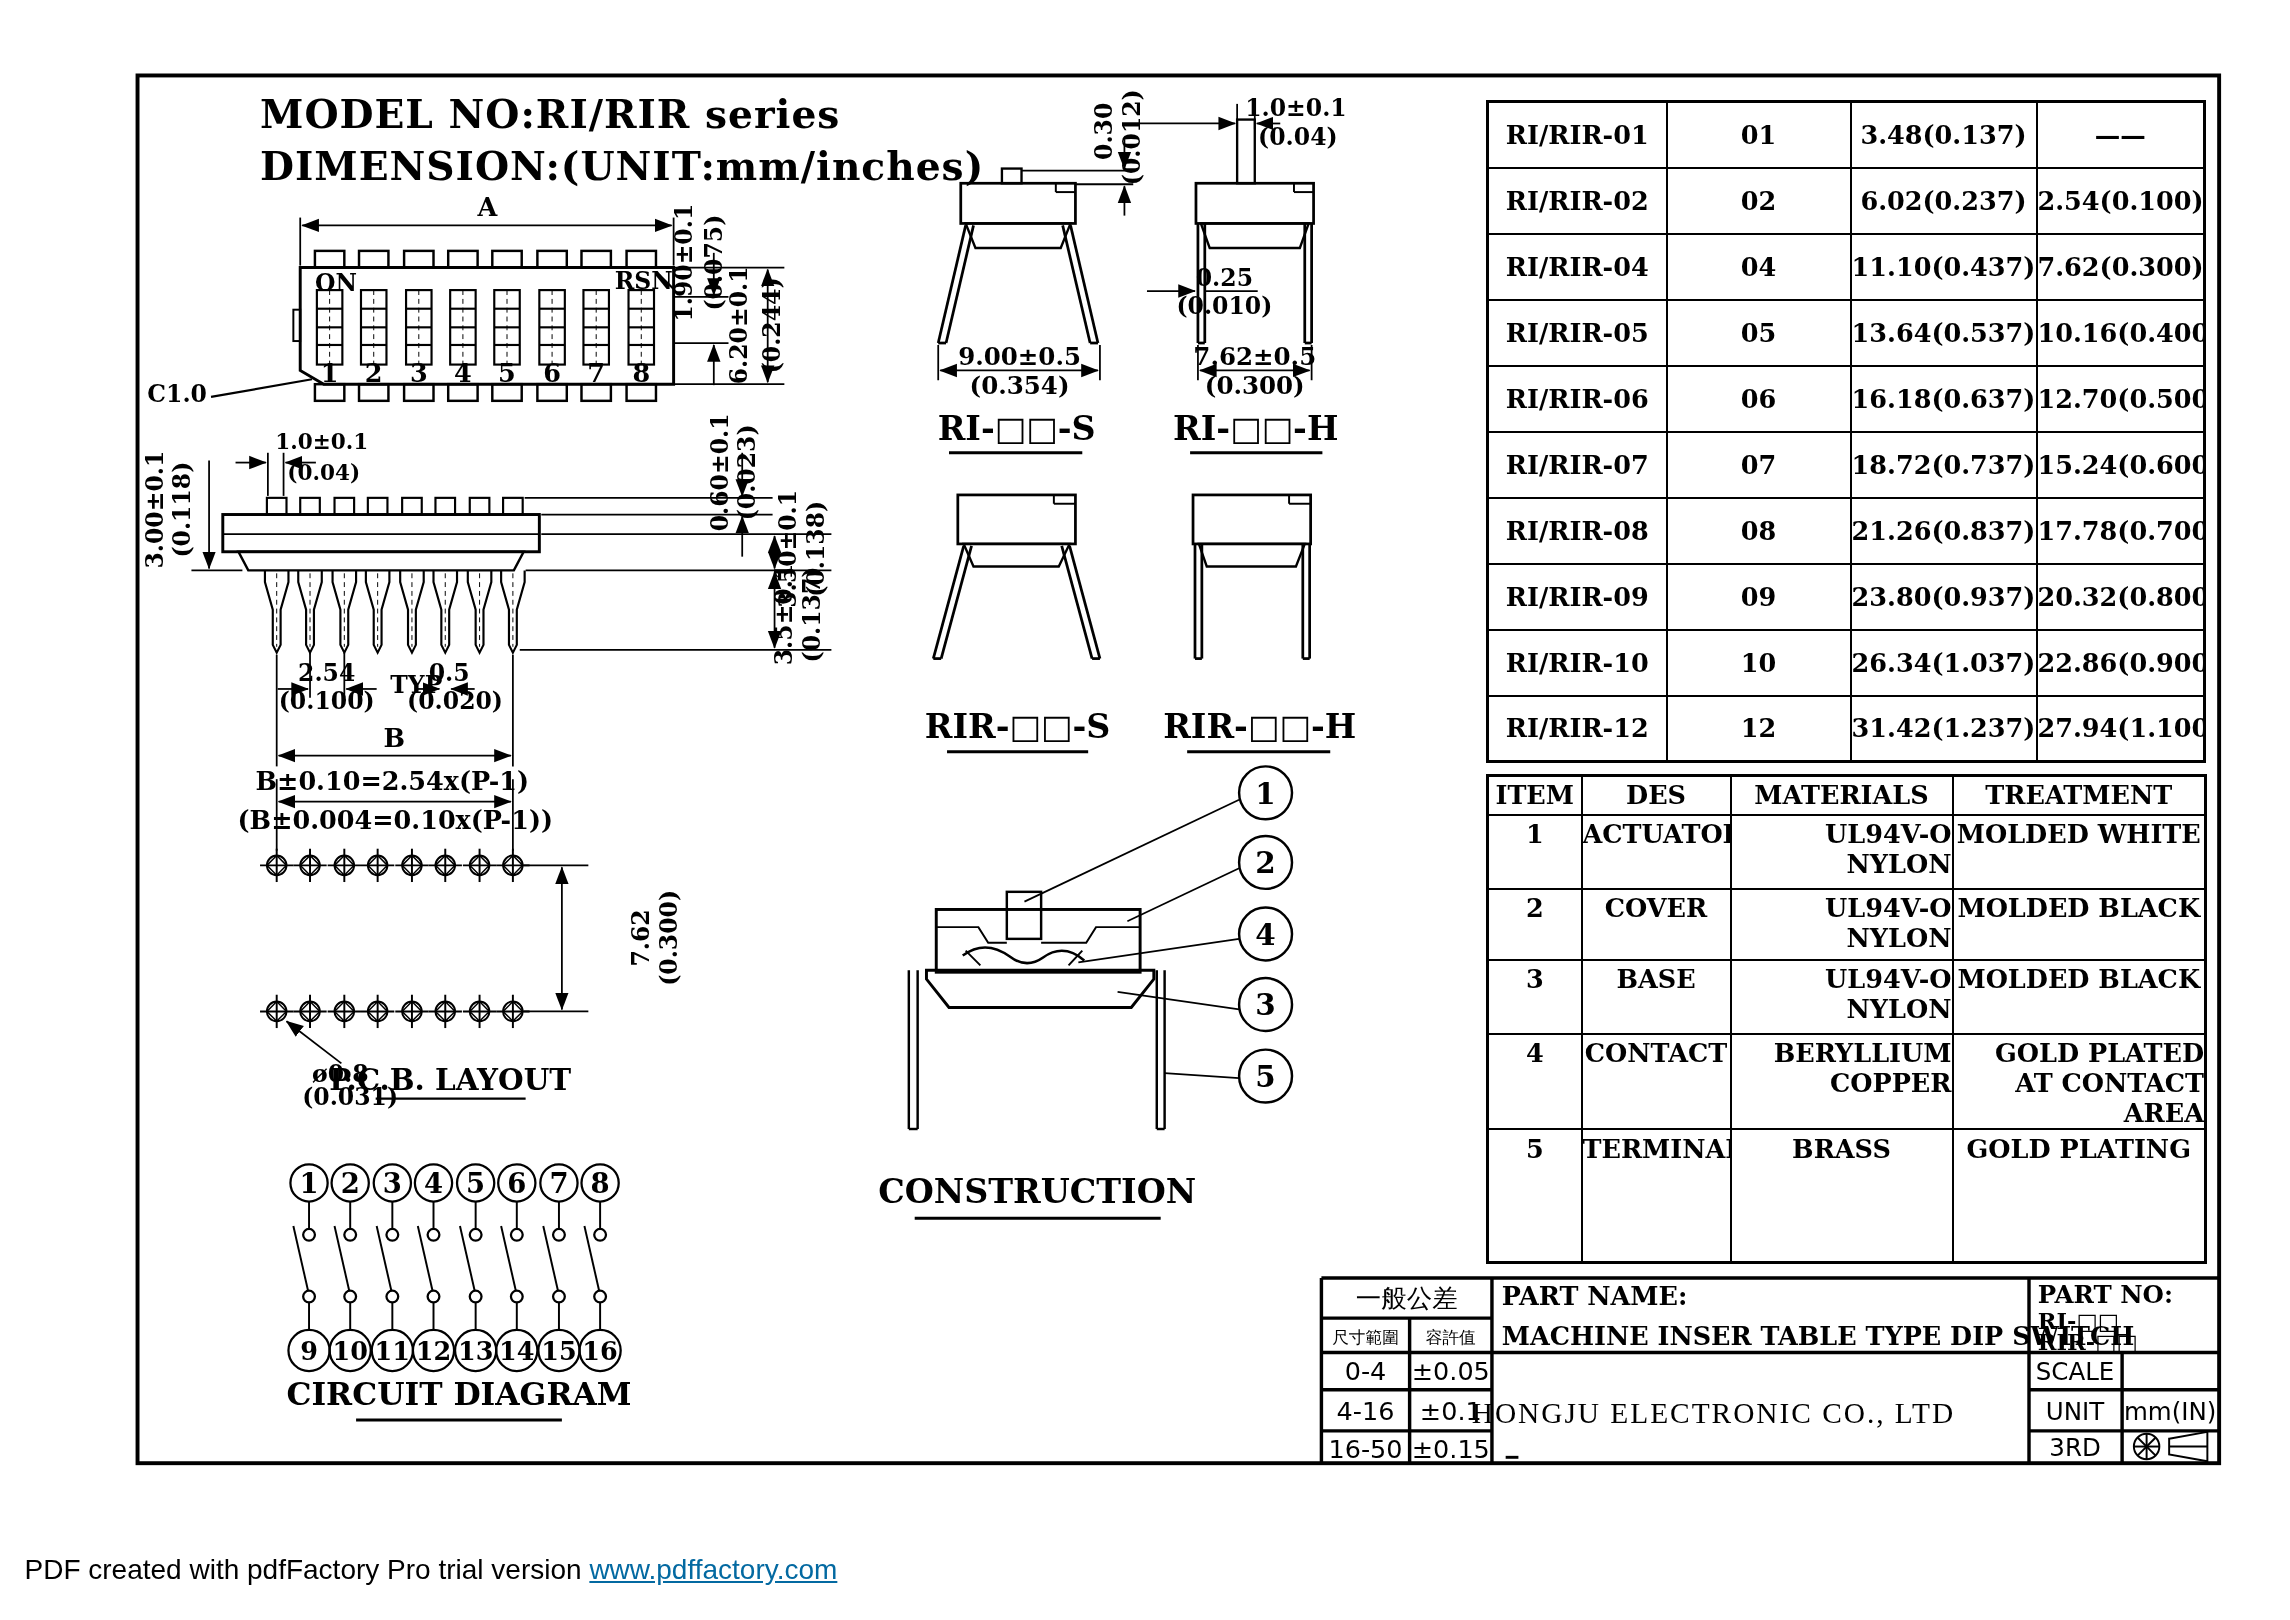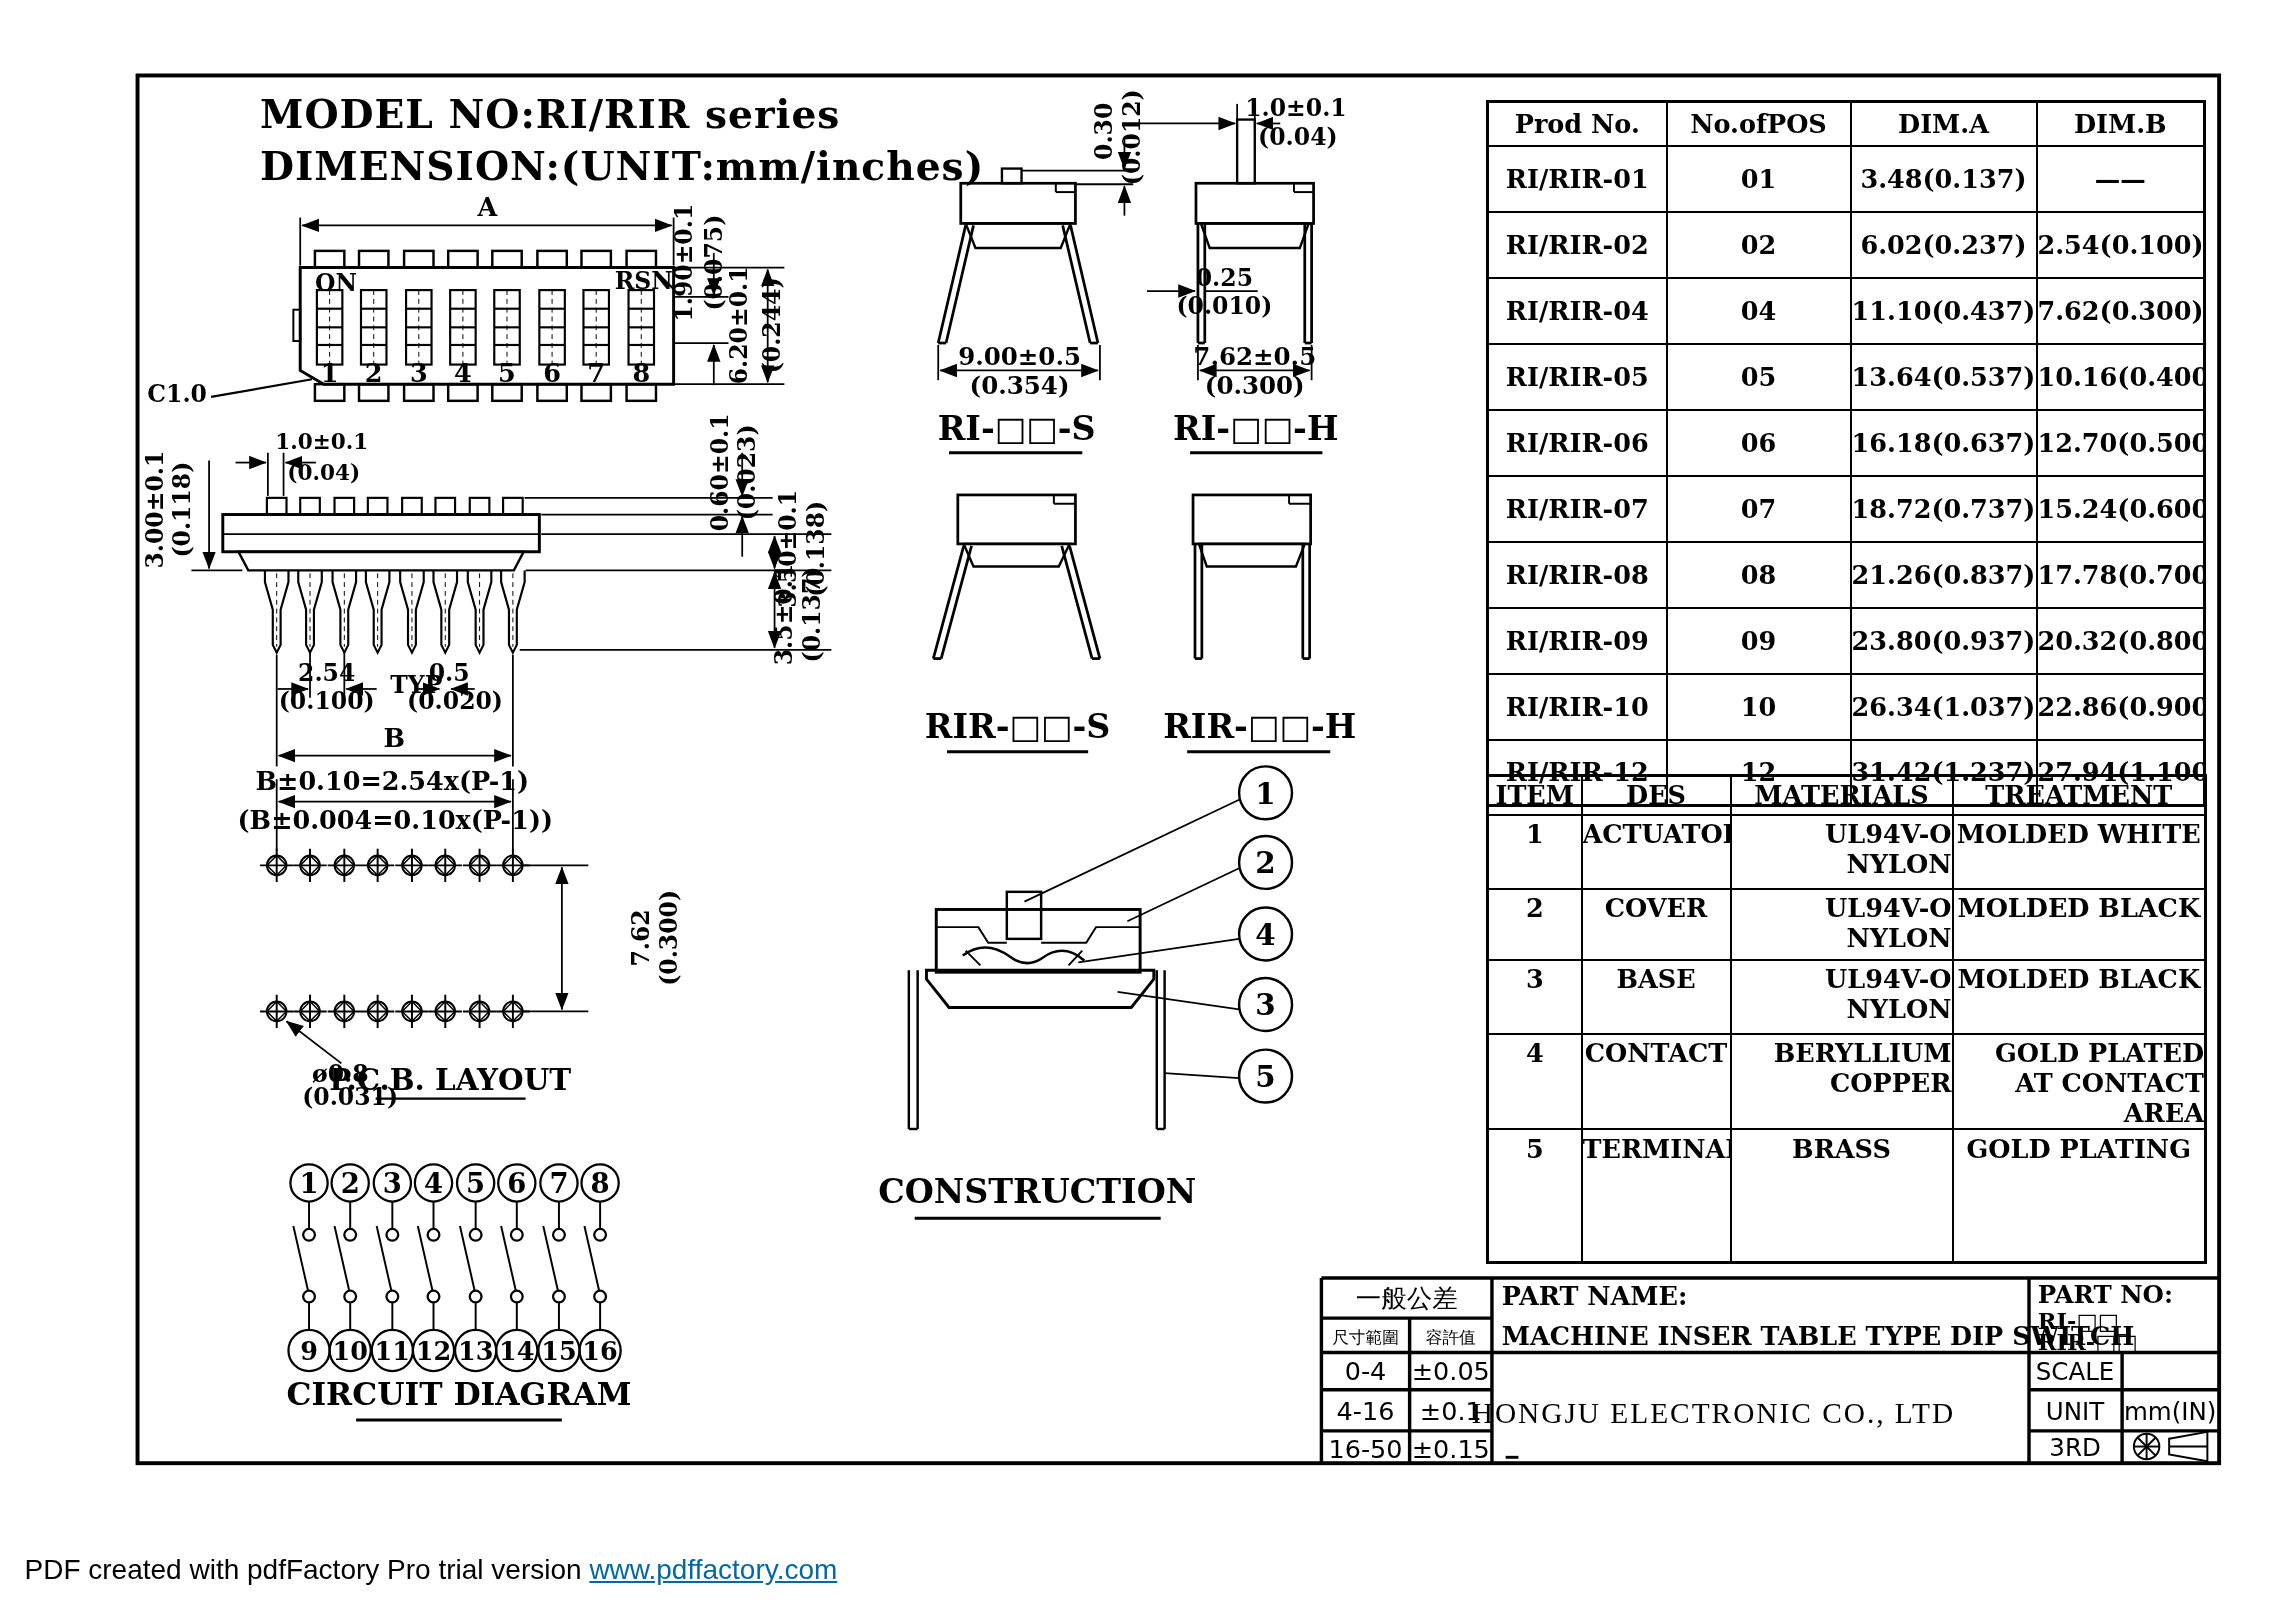--- a/index.html
+++ b/index.html
@@ -571,26 +571,20 @@
 </svg>
 
 <table id="dimTable" class="dt">
   <colgroup>
       <col style="width:179px">
       <col style="width:184px">
       <col style="width:186px">
       <col style="width:168px">
     </colgroup>
   <tbody>
-      <tr class="hd">
-    <th>Prod No.</th>
-    <th>No.ofPOS</th>
-    <th>DIM.A</th>
-    <th>DIM.B</th>
-  </tr>
   <tr>
         <td>RI/RIR-01</td>
         <td>01</td>
         <td>3.48(0.137)</td>
         <td>——</td>
       </tr>
   <tr>
         <td>RI/RIR-02</td>
         <td>02</td>
         <td>6.02(0.237)</td>

